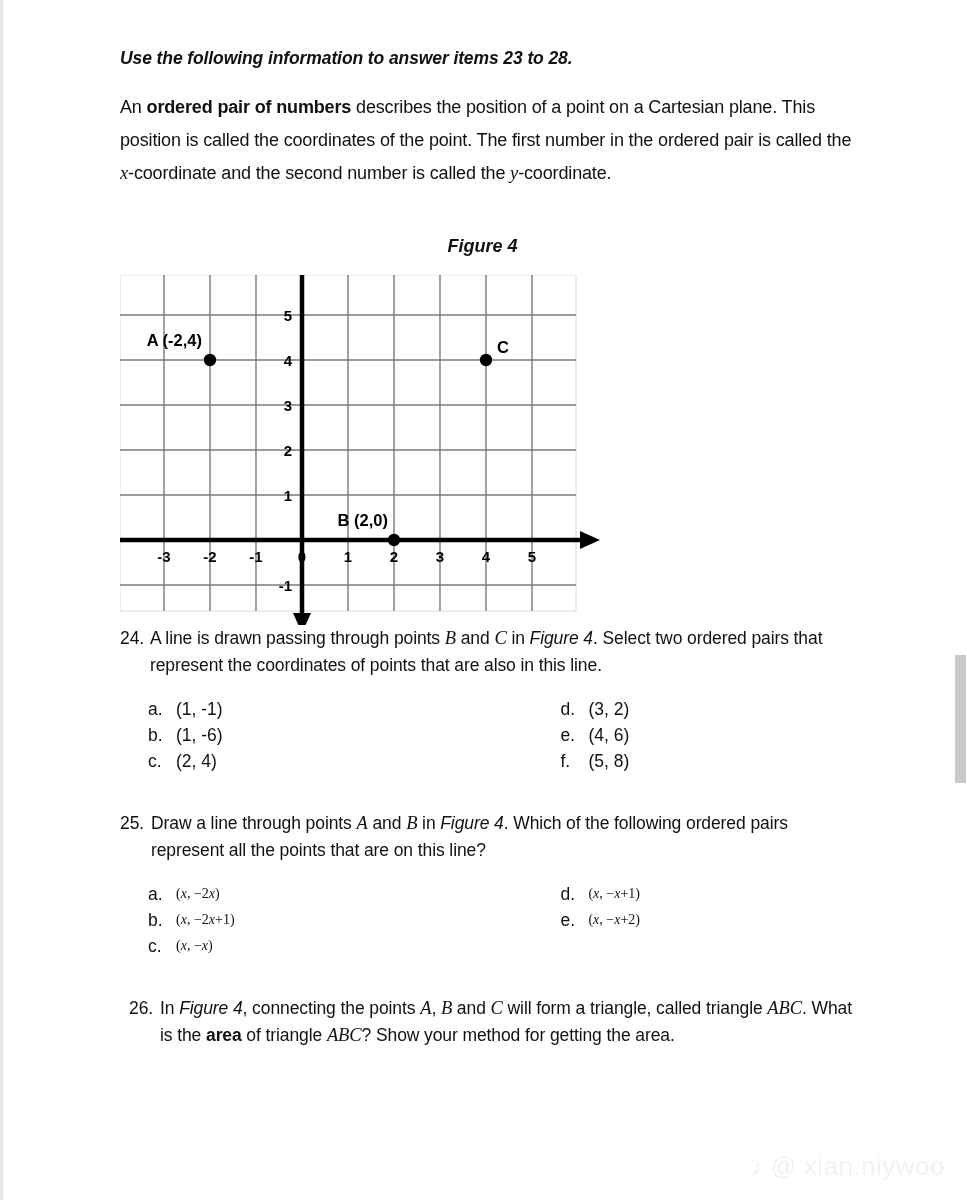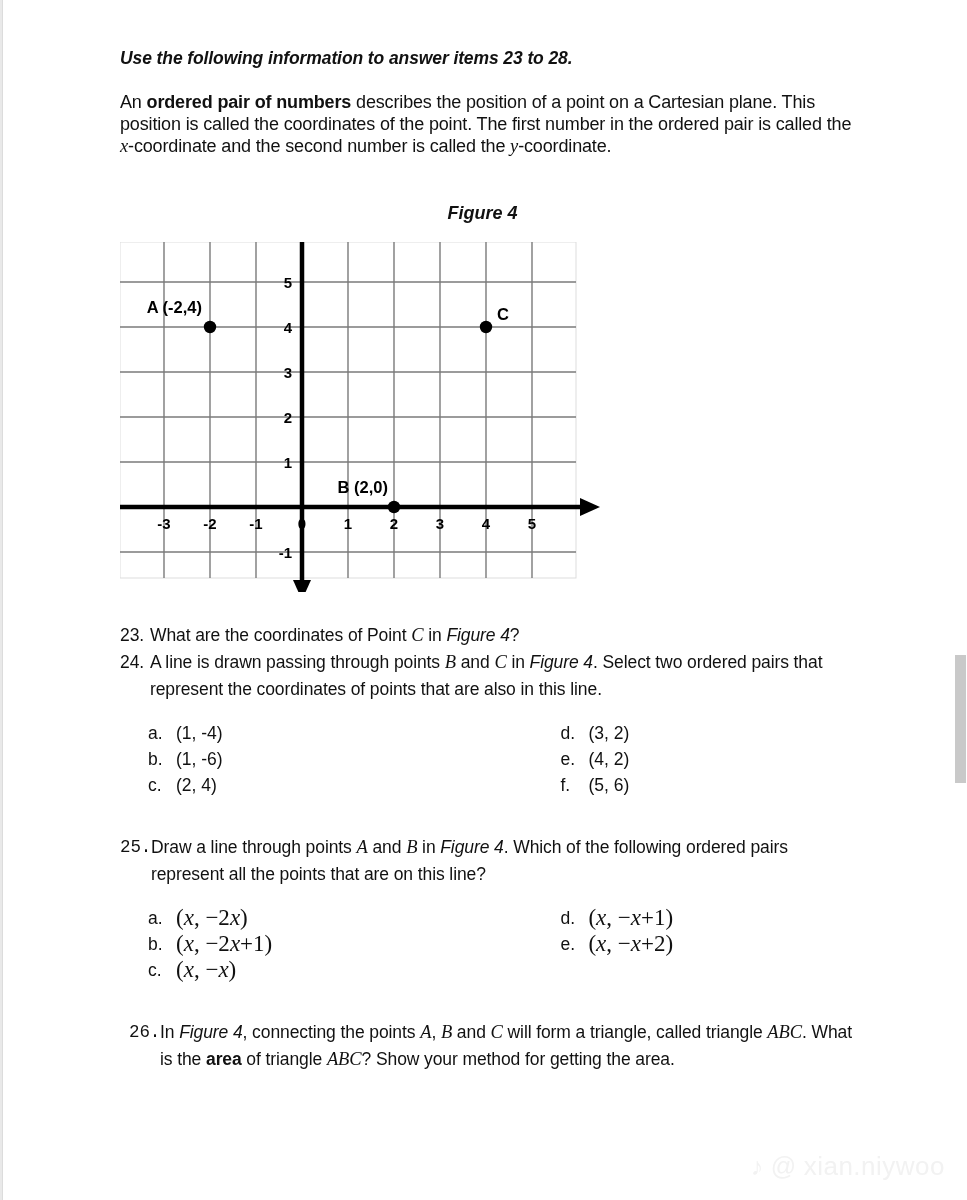--- a/index.html
+++ b/index.html
@@ -62,21 +62,21 @@
     font-weight: bold;
     font-style: italic;
     font-size: 17.5px;
     letter-spacing: -0.1px;
     margin: 0 0 22px 0;
     line-height: 1.2;
   }
 
   p.body-para {
     font-size: 18px;
-    line-height: 22px;
+    line-height: 33px;
     margin: 0;
     letter-spacing: -0.15px;
   }
   p.body-para b { font-weight: bold; }
   .mvar {
     font-family: "Liberation Serif", serif;
     font-style: italic;
     font-size: 18.5px;
   }
 
@@ -106,21 +106,21 @@
     display: flex;
     font-size: 17.5px;
     line-height: 27px;
     letter-spacing: -0.1px;
   }
   .q-num {
     flex: 0 0 auto;
     width: 30px;
     text-align: left;
   }
-  .q-num.wide { width: 31px; font-family: Liberation Mono, monospace; }
+  .q-num.wide { width: 31px; }
   .q-text { flex: 1 1 auto; }
 
   .opts {
     display: flex;
     margin-top: 17px;
     margin-left: 28px;
   }
   .opt-col {
     width: 420px;
   }
@@ -130,21 +130,21 @@
     font-size: 17.5px;
     line-height: 26px;
   }
   .opt-letter {
     width: 28px;
     flex: 0 0 auto;
   }
   .opt-val { flex: 1 1 auto; }
   .mathy {
     font-family: "Liberation Serif", serif;
-    font-size: 23px;
+    font-size: 14px;
   }
   .mathy i { font-style: italic; }
 
   
   .watermark {
     position: absolute;
     right: 22px;
     bottom: 18px;
     display: flex;
     align-items: center;
@@ -221,59 +221,53 @@
               <text x="82" y="71" text-anchor="end" font-family="&quot;Liberation Sans&quot;, sans-serif" font-size="16.5" font-weight="bold" fill="#000">A (-2,4)</text>
               <circle cx="274" cy="265" r="6.2" fill="#000"></circle>
               <text x="268" y="251" text-anchor="end" font-family="&quot;Liberation Sans&quot;, sans-serif" font-size="16.5" font-weight="bold" fill="#000">B (2,0)</text>
               <circle cx="366" cy="85" r="6.2" fill="#000"></circle>
               <text x="377" y="78" text-anchor="start" font-family="&quot;Liberation Sans&quot;, sans-serif" font-size="16.5" font-weight="bold" fill="#000">C</text>
             </g>
           </svg>
       </div>
     </div>
 
-    <div class="q-block" style="margin-top:30px;">
-      <div class="q-row">
-        <div class="q-num">23.</div>
-        <div class="q-text"><span>What are the coordinates of Point </span><span style="font-family: &quot;Liberation Serif&quot;, serif; font-style: italic; font-size: 18.5px;">C</span><span> in </span><span style="font-style: italic;">Figure 4</span><span>?</span></div>
-      </div>
-    </div>
 
     <div class="q-block" style="">
       <div class="q-row">
         <div class="q-num">24.</div>
         <div class="q-text"><span>A line is drawn passing through points </span><span style="font-family: &quot;Liberation Serif&quot;, serif; font-style: italic; font-size: 18.5px;">B</span><span> and </span><span style="font-family: &quot;Liberation Serif&quot;, serif; font-style: italic; font-size: 18.5px;">C</span><span> in </span><span style="font-style: italic;">Figure 4</span><span>. Select two ordered pairs that represent the coordinates of points that are also in this line.</span></div>
       </div>
       <div class="opts">
         <div class="opt-col">
             <div class="opt-line">
               <span class="opt-letter">a.</span>
-              <span class="opt-val">(1, -4)</span>
+              <span class="opt-val">(1, -1)</span>
             </div>
             <div class="opt-line">
               <span class="opt-letter">b.</span>
               <span class="opt-val">(1, -6)</span>
             </div>
             <div class="opt-line">
               <span class="opt-letter">c.</span>
               <span class="opt-val">(2, 4)</span>
             </div>
           </div>
         <div class="opt-col second">
             <div class="opt-line">
               <span class="opt-letter">d.</span>
               <span class="opt-val">(3, 2)</span>
             </div>
             <div class="opt-line">
               <span class="opt-letter">e.</span>
-              <span class="opt-val">(4, 2)</span>
+              <span class="opt-val">(4, 6)</span>
             </div>
             <div class="opt-line">
               <span class="opt-letter">f.</span>
-              <span class="opt-val">(5, 6)</span>
+              <span class="opt-val">(5, 8)</span>
             </div>
           </div>
       </div>
     </div>
 
     <div class="q-block" style="margin-top:36px;">
       <div class="q-row">
         <div class="q-num wide">25.</div>
         <div class="q-text"><span>Draw a line through points </span><span style="font-family: &quot;Liberation Serif&quot;, serif; font-style: italic; font-size: 18.5px;">A</span><span> and </span><span style="font-family: &quot;Liberation Serif&quot;, serif; font-style: italic; font-size: 18.5px;">B</span><span> in </span><span style="font-style: italic;">Figure 4</span><span>. Which of the following ordered pairs represent all the points that are on this line?</span></div>
       </div>

